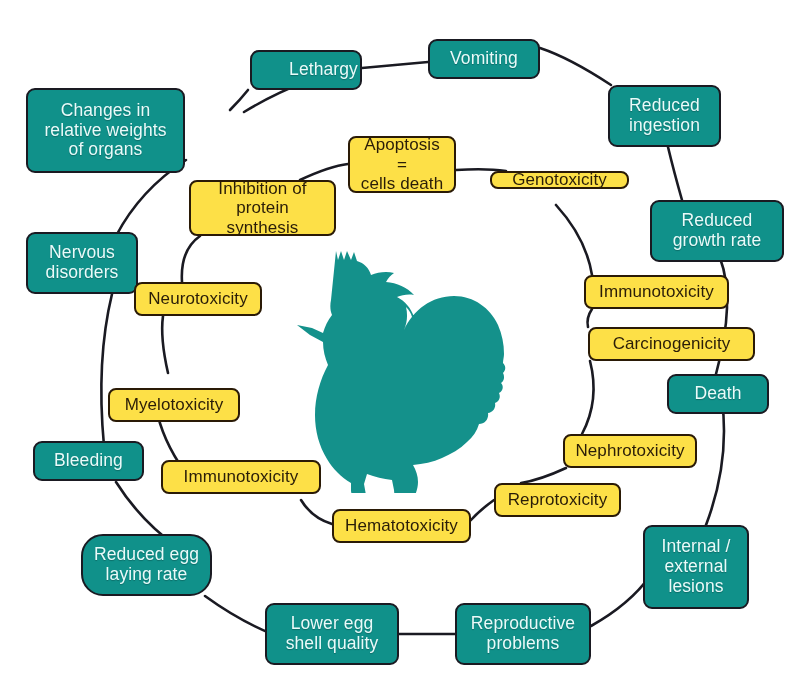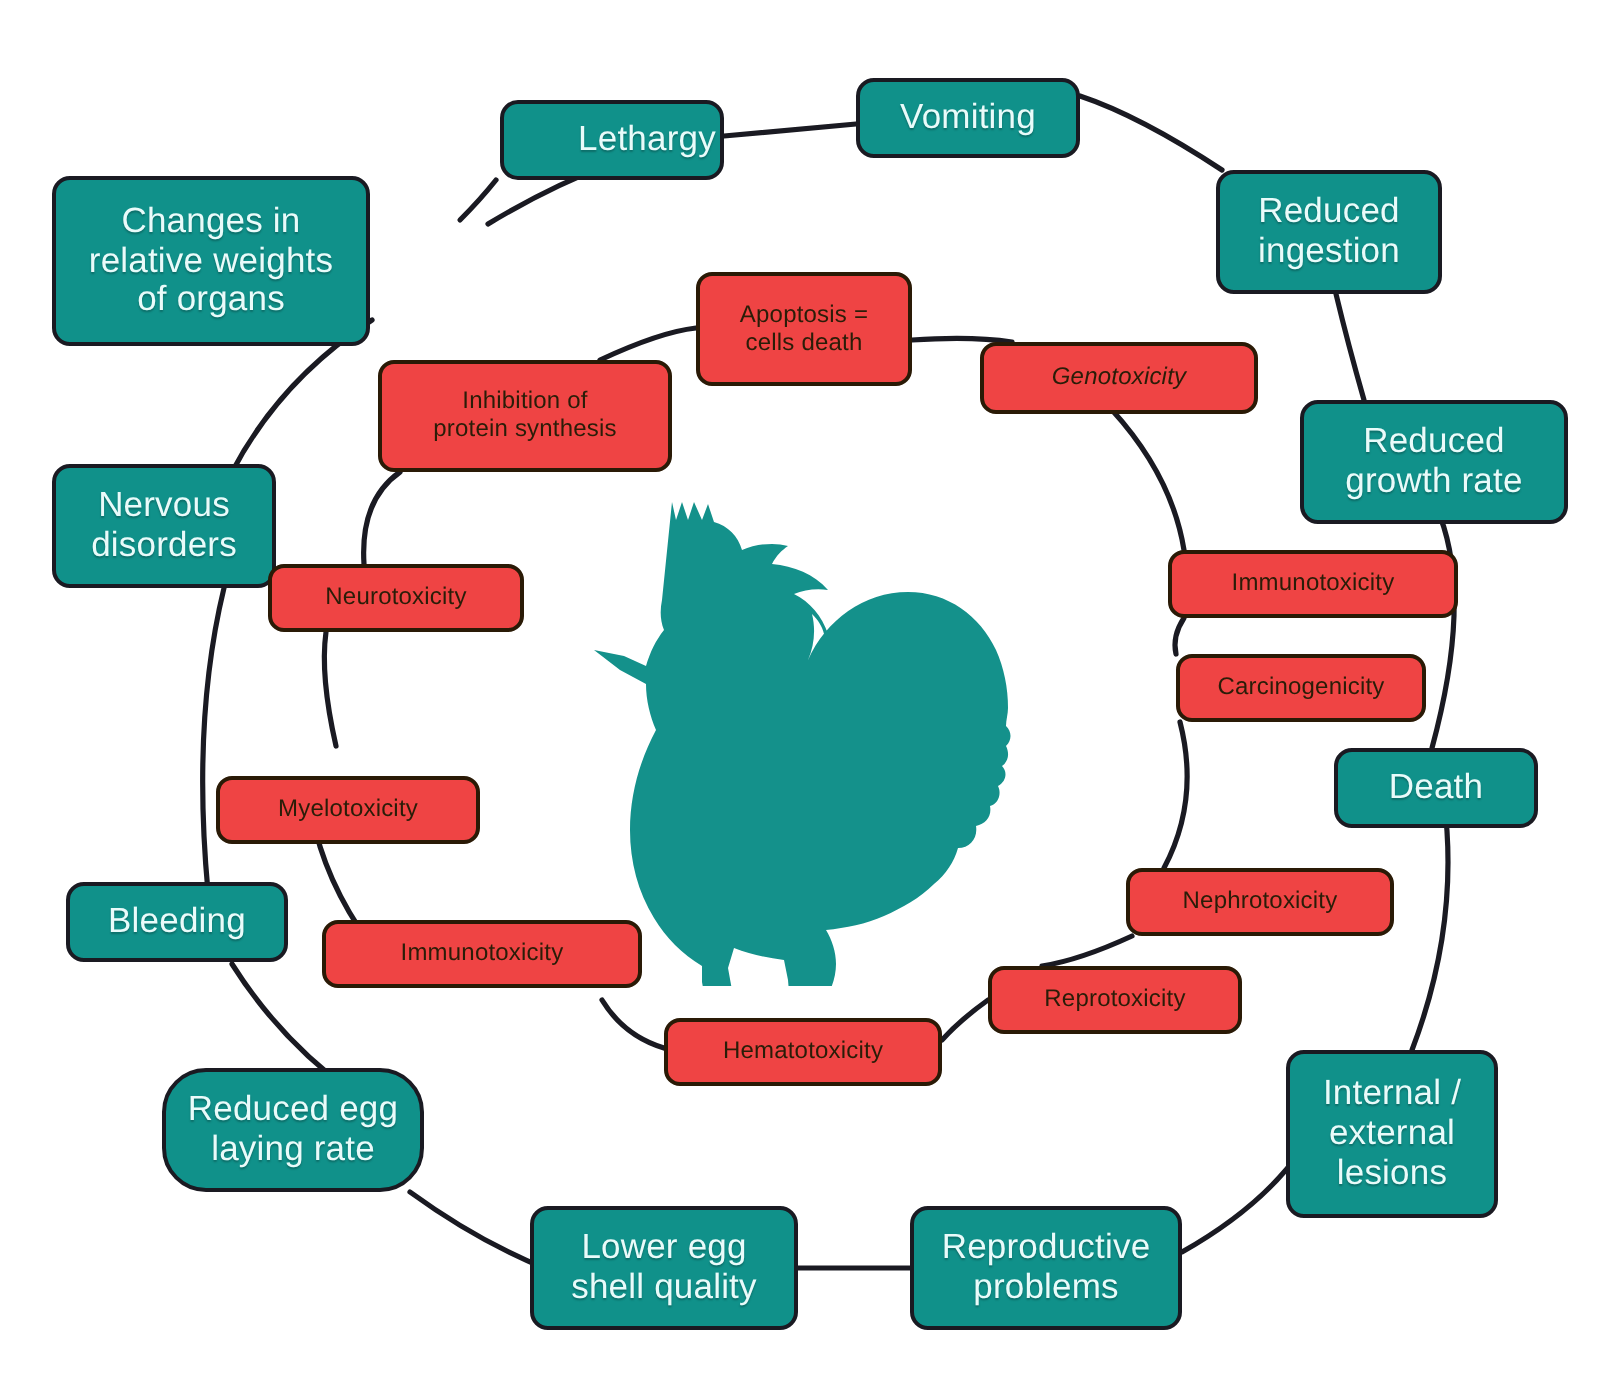--- a/index.html
+++ b/index.html
@@ -39,23 +39,23 @@
     padding:4px 9px;
     letter-spacing:0.1px;
   }
   .node.outer{
     background:#10918a;
     color:#e9fbfa;
     font-size:17.5px;
     text-shadow:0 1px 1px rgba(0,0,0,.25);
   }
   .node.inner{
-    background:#ef4444;
+    background:#fde047;
     color:#2a1d08;
-    font-size:12px;
+    font-size:17px;
     border-color:#2a1a06;
     border-width:2.4px;
     border-radius:8px;
   }
 </style>
 </head>
 <body>
 
 <div id="stage">
 
@@ -127,23 +127,23 @@
 laying rate</span></div>
       <div class="node outer" style="left: 33px; top: 441px; width: 111px; height: 40px;"><span>Bleeding</span></div>
       <div class="node outer" style="left: 26px; top: 232px; width: 112px; height: 62px;"><span>Nervous
 disorders</span></div>
       <div class="node outer" style="left: 26px; top: 88px; width: 159px; height: 85px;"><span>Changes in
 relative weights
 of organs</span></div>
       <div class="node outer" style="left: 250px; top: 50px; width: 112px; height: 40px; padding-left: 44px;"><span>Lethargy</span></div>
       <div class="node inner" style="left: 348px; top: 136px; width: 108px; height: 57px;"><span>Apoptosis =
 cells death</span></div>
-      <div class="node inner" style="left: 490px; top: 171px; width: 139px; height: 36px; font-style: italic;"><span>Genotoxicity</span></div>
+      <div class="node inner" style="left: 490px; top: 171px; width: 139px; height: 18px;"><span>Genotoxicity</span></div>
       <div class="node inner" style="left: 584px; top: 275px; width: 145px; height: 34px;"><span>Immunotoxicity</span></div>
-      <div class="node inner" style="left: 588px; top: 327px; width: 125px; height: 34px;"><span>Carcinogenicity</span></div>
+      <div class="node inner" style="left: 588px; top: 327px; width: 167px; height: 34px;"><span>Carcinogenicity</span></div>
       <div class="node inner" style="left: 563px; top: 434px; width: 134px; height: 34px;"><span>Nephrotoxicity</span></div>
       <div class="node inner" style="left: 494px; top: 483px; width: 127px; height: 34px;"><span>Reprotoxicity</span></div>
       <div class="node inner" style="left: 332px; top: 509px; width: 139px; height: 34px;"><span>Hematotoxicity</span></div>
       <div class="node inner" style="left: 161px; top: 460px; width: 160px; height: 34px; align-items: center;"><span>Immunotoxicity</span></div>
       <div class="node inner" style="left: 108px; top: 388px; width: 132px; height: 34px;"><span>Myelotoxicity</span></div>
       <div class="node inner" style="left: 134px; top: 282px; width: 128px; height: 34px;"><span>Neurotoxicity</span></div>
       <div class="node inner" style="left: 189px; top: 180px; width: 147px; height: 56px;"><span>Inhibition of
 protein synthesis</span></div>
     </div>
 

